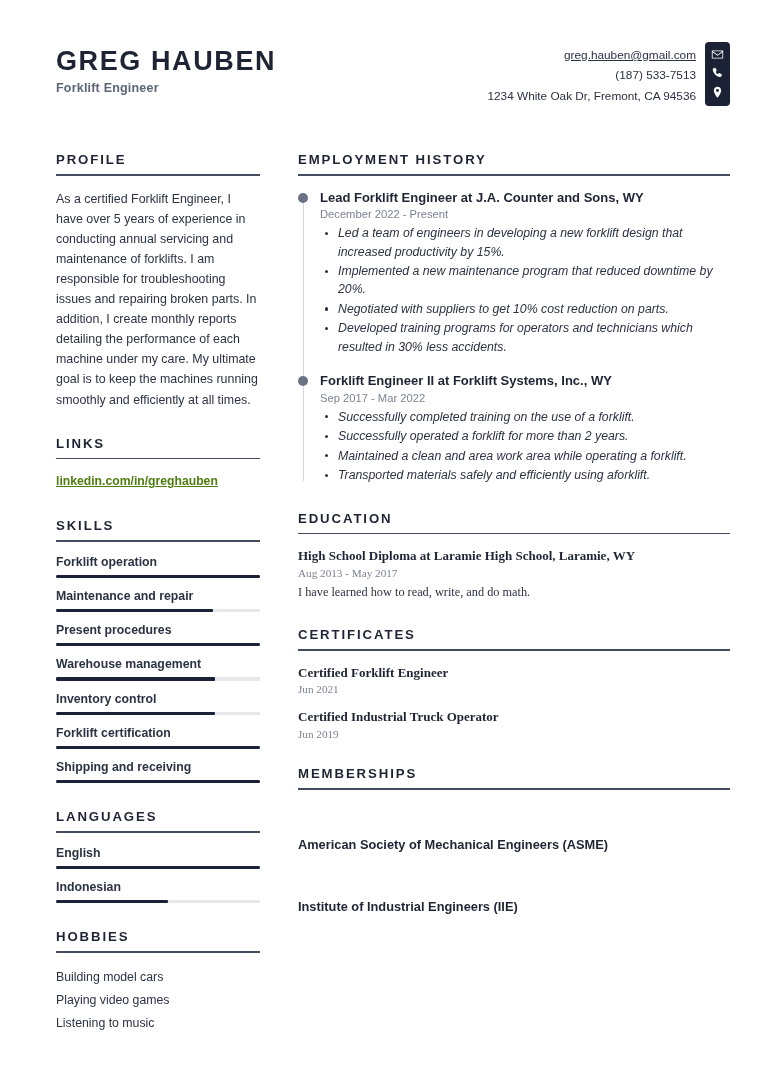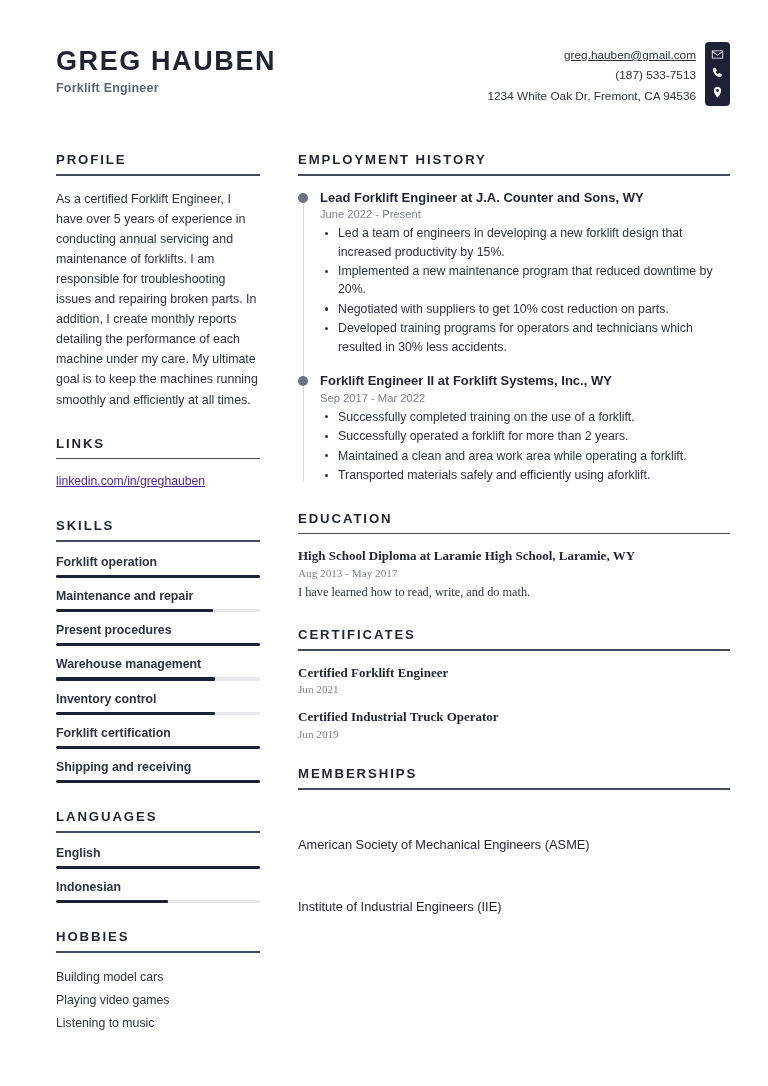--- a/index.html
+++ b/index.html
@@ -105,24 +105,25 @@
 
   
   .profile-text {
     font-size: 12.4px;
     line-height: 1.62;
     color: #2b3242;
   }
 
   .link-item {
     font-size: 12.2px;
-    color: #4c1d95;
+    color: #4d7c0f;
     text-decoration: underline;
     display: block;
     padding: 2px 0 4px 0;
+    font-weight: bold;
   }
 
   .bar-row { margin-bottom: 11px; }
 
   .bar-label {
     font-size: 12.3px;
     color: #2b3242;
     margin-bottom: 6px;
     font-weight: bold;
   }
@@ -196,39 +197,40 @@
 
   .bullets { list-style: none; margin-top: 3px; }
 
   .bullets li {
     position: relative;
     padding-left: 18px;
     font-size: 12.3px;
     color: #2b3242;
     line-height: 1.5;
     margin-bottom: 1px;
+    font-style: italic;
   }
 
   .bullets li::before {
     content: "";
     position: absolute;
     left: 5px;
     top: 7.5px;
     width: 3.2px;
     height: 3.2px;
     border-radius: 50%;
     background: #2b3242;
   }
 
   .simple-entry { margin-bottom: 13px; font-family: Liberation Serif, serif; }
   .simple-entry:last-child { margin-bottom: 0; }
 
   .membership-item {
     font-size: 12.8px;
-    font-weight: normal;
+    font-weight: bold;
     color: #1e2433;
     margin-bottom: 13px;
     margin-top: 47px;
   }
   .membership-item:last-child { margin-bottom: 0; }
 </style>
 </head>
 <body>
 
 <div class="page">
@@ -365,21 +367,21 @@
 
     <div class="col-right">
 
       <div class="section">
         <div class="section-title">EMPLOYMENT HISTORY</div>
         <div class="section-rule"></div>
         <div class="timeline" id="jobs-list">
             <div class="job">
               <span class="job-dot"></span>
               <div class="entry-title">Lead Forklift Engineer at J.A. Counter and Sons, WY</div>
-              <div class="entry-date">June 2022 - Present</div>
+              <div class="entry-date">December 2022 - Present</div>
               <ul class="bullets">
                 <li>Led a team of engineers in developing a new forklift design that increased productivity by 15%.</li>
                 <li>Implemented a new maintenance program that reduced downtime by 20%.</li>
                 <li>Negotiated with suppliers to get 10% cost reduction on parts.</li>
                 <li>Developed training programs for operators and technicians which resulted in 30% less accidents.</li>
               </ul>
             </div>
             <div class="job">
               <span class="job-dot"></span>
               <div class="entry-title">Forklift Engineer II at Forklift Systems, Inc., WY</div>

